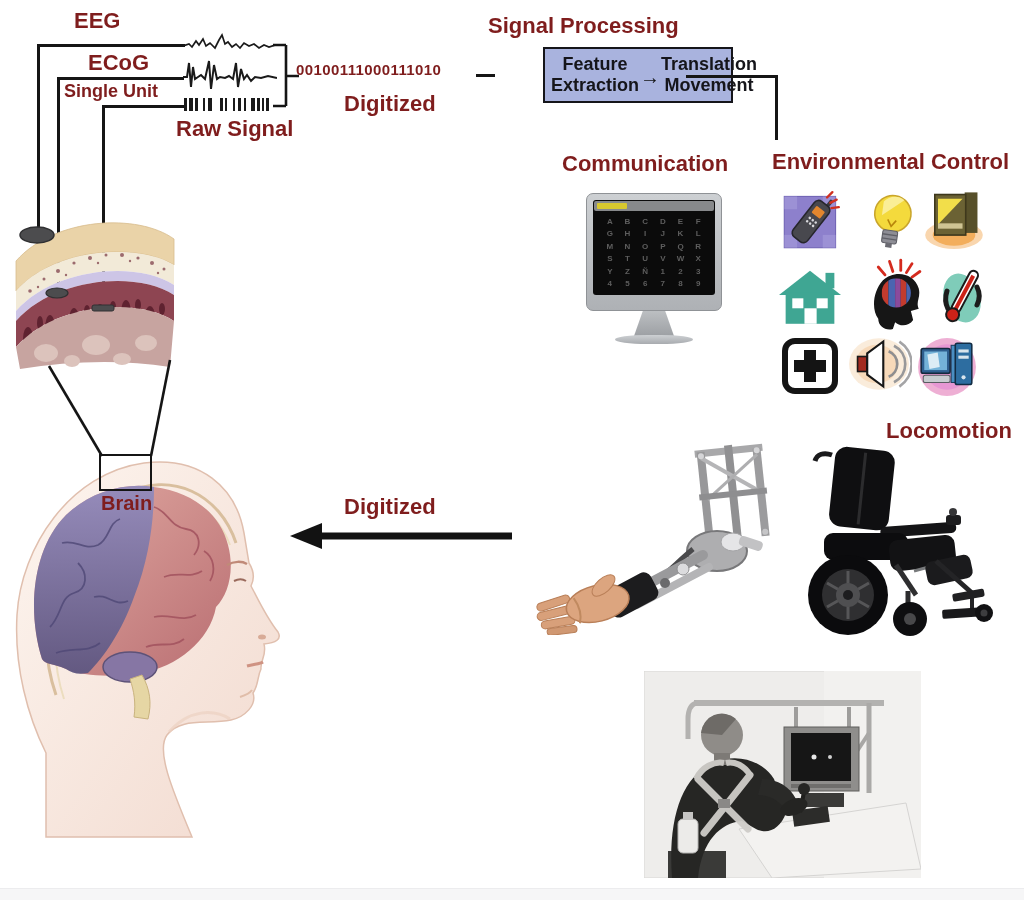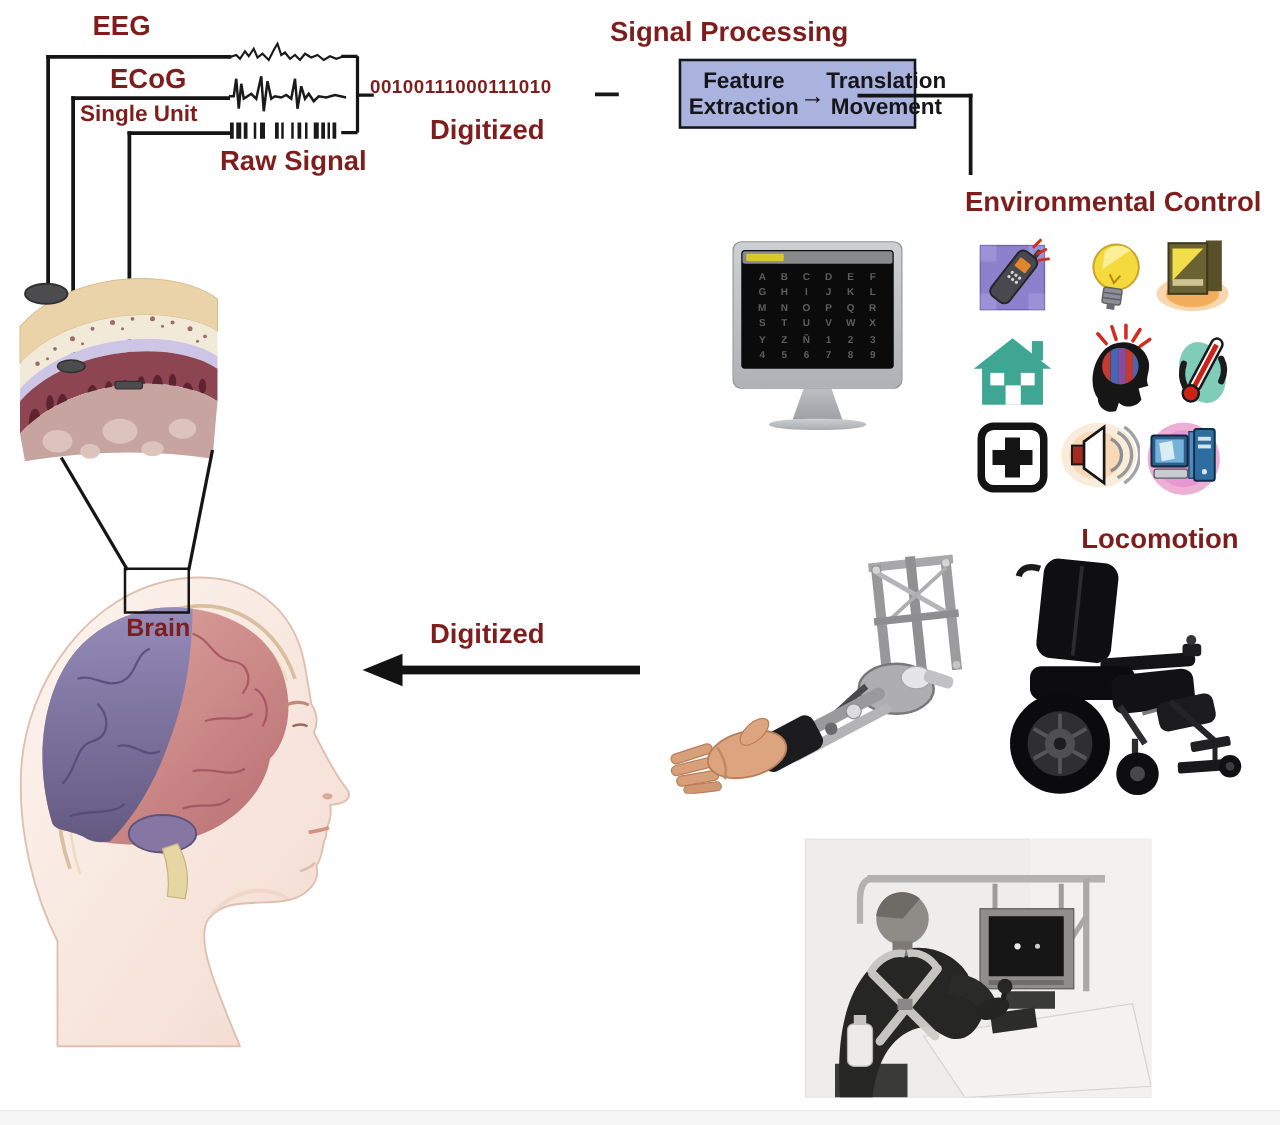--- a/index.html
+++ b/index.html
@@ -91,20 +91,21 @@
     </div>
     <div class="arr">→</div>
     <div class="col">
       <div>Translation</div>
         <div>Movement</div>
     </div>
   </div>
   <div class="wire" style="left:686px;top:75px;width:92px;height:2.6px"></div>
   <div class="wire" style="left:775px;top:75px;width:2.6px;height:65px"></div>
 
+  <div class="lbl" style="left:562px;top:151px">Communication</div>
   <div class="monitor">
     <div class="mon-body">
       <div class="mon-screen">
         <div class="mon-strip">
           <div class="mon-chip"></div>
         </div>
         <div class="mon-grid" id="speller-grid">
             <span>A</span>
             <span>B</span>
             <span>C</span>
@@ -302,21 +303,21 @@
       <rect x="4" y="146" width="34" height="8" rx="4" fill="#d8a07a" stroke="#b97f58" transform="rotate(-4 20 150)"></rect>
       <rect x="2" y="156" width="37" height="8" rx="4" fill="#d8a07a" stroke="#b97f58"></rect>
       <rect x="4" y="166" width="34" height="8" rx="4" fill="#d8a07a" stroke="#b97f58" transform="rotate(4 20 170)"></rect>
       <rect x="8" y="175" width="30" height="7" rx="3.5" fill="#d09872" stroke="#b97f58" transform="rotate(7 22 178)"></rect>
       <ellipse cx="64" cy="161" rx="32" ry="18" fill="#dca57f" stroke="#b97f58" stroke-width="1.5"></ellipse>
       <ellipse cx="74" cy="145" rx="14" ry="7" fill="#dca57f" stroke="#b97f58" transform="rotate(-28 74 145)"></ellipse>
       <path d="M42,150 C46,160 46,168 42,176" stroke="#c08a60" stroke-width="2" fill="none"></path>
     </g>
   </svg>
 
-  <div class="lbl" style="left:865px;top:418px">Locomotion</div>
+  <div class="lbl" style="left:886px;top:418px">Locomotion</div>
   <svg class="abs" style="left:796px;top:443px" width="200" height="198" viewBox="0 0 200 198">
     <g transform="rotate(6 70 45)">
       <rect x="36" y="6" width="60" height="80" rx="12" fill="#0f0f11"></rect>
       <line x1="66" y1="10" x2="66" y2="82" stroke="#2c2c2e" stroke-width="3"></line>
     </g>
     <path d="M36,12 C28,9 21,11 19,18" stroke="#1a1a1c" stroke-width="5" fill="none"></path>
     <rect x="84" y="84" width="76" height="11" rx="5" fill="#141416" transform="rotate(-4 84 84)"></rect>
     <rect x="150" y="72" width="15" height="10" rx="3" fill="#1d1d1f"></rect>
       <circle cx="157" cy="69" r="4" fill="#353537"></circle>
     <rect x="28" y="90" width="84" height="27" rx="9" fill="#0c0c0e"></rect>

